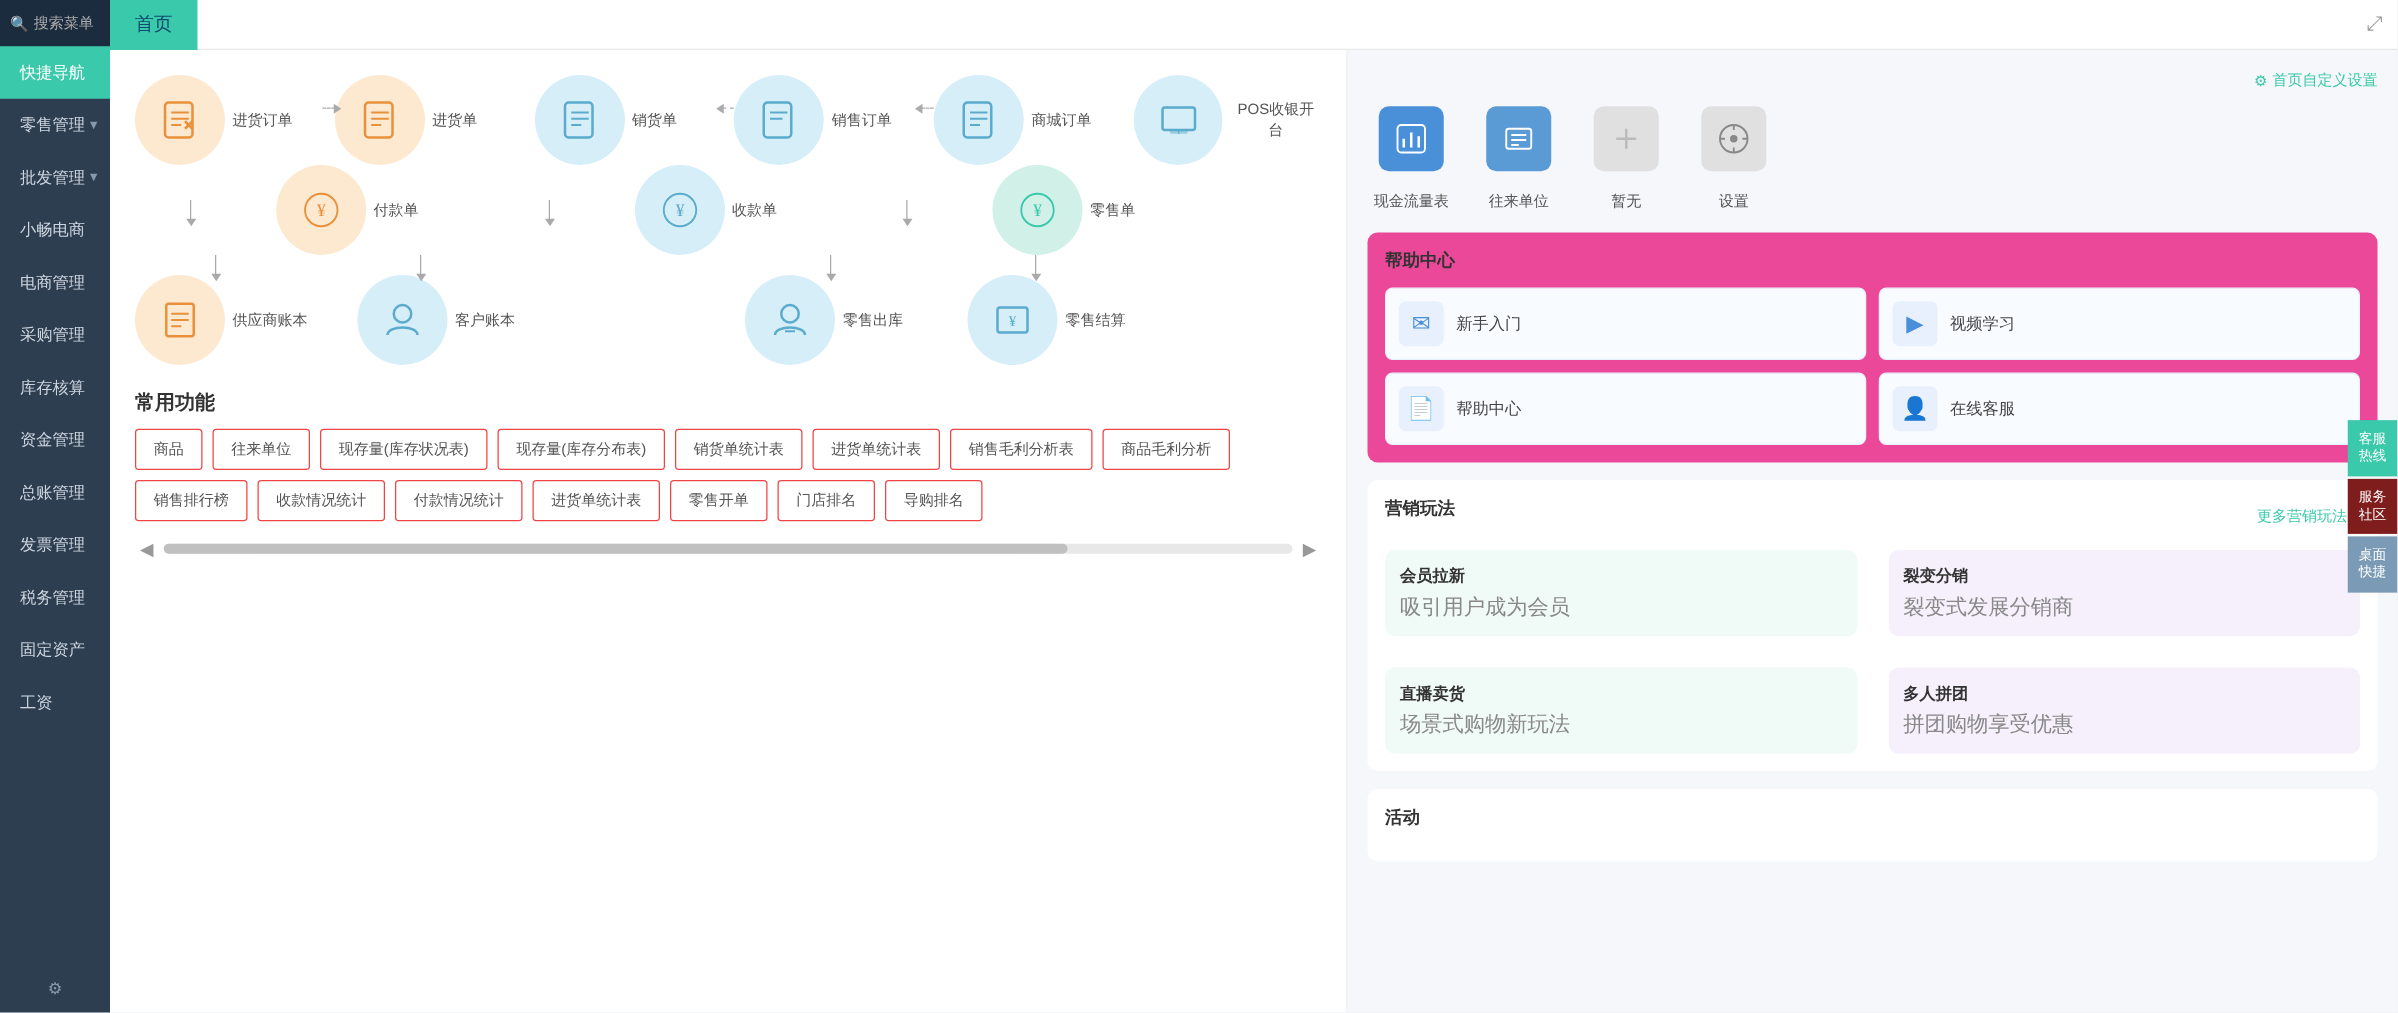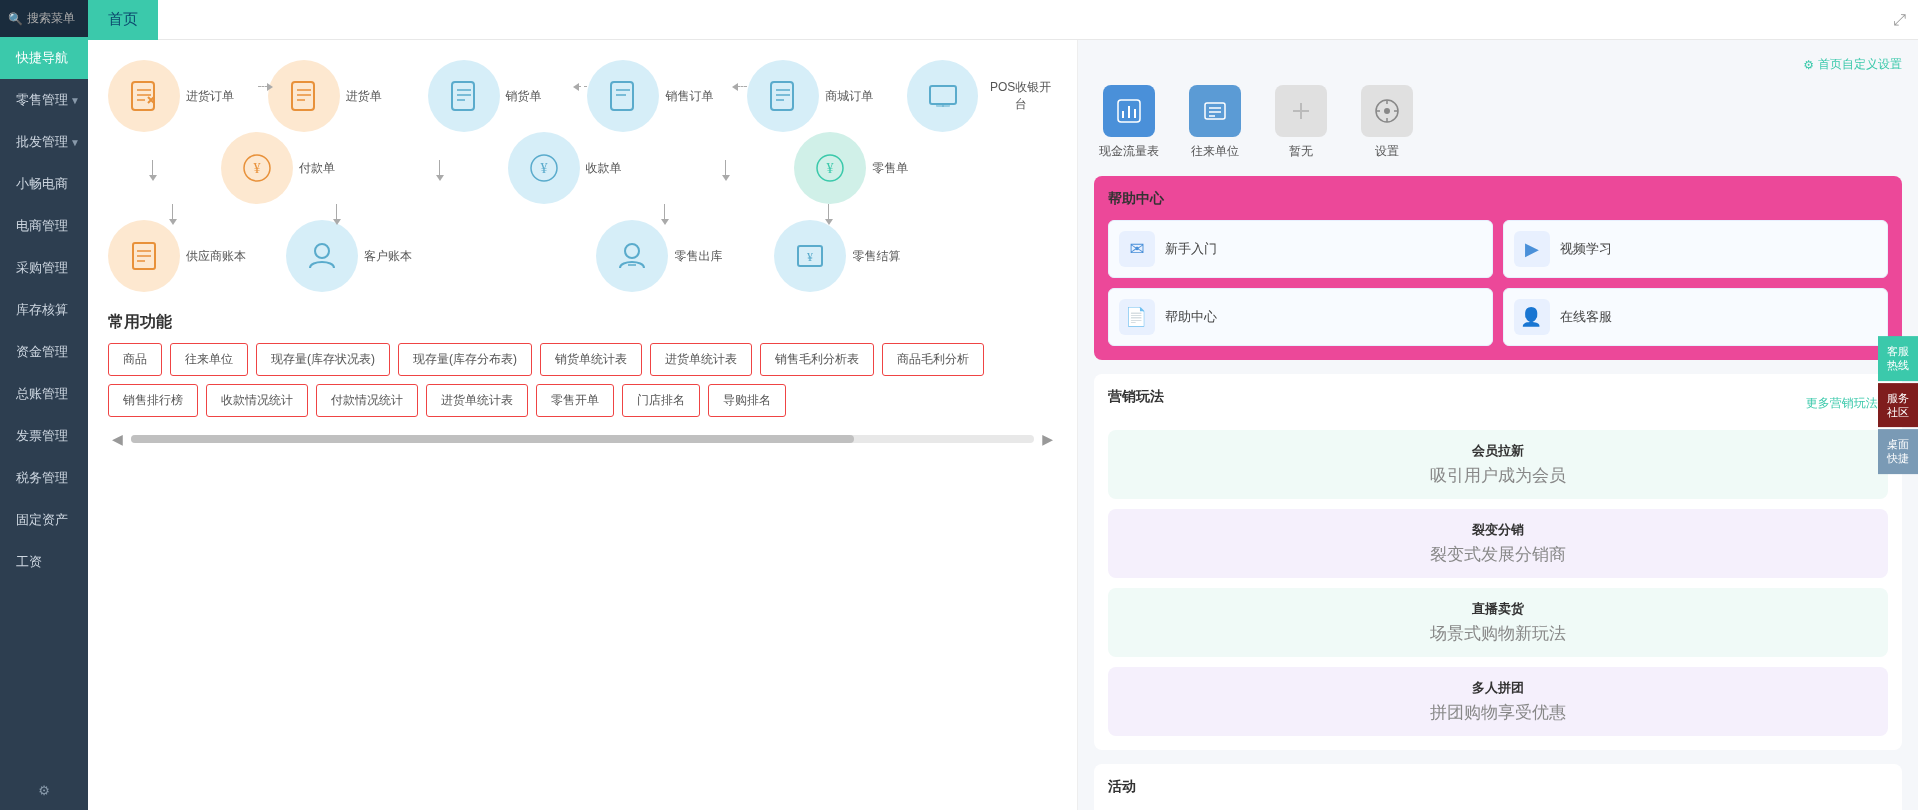--- a/index.html
+++ b/index.html
@@ -215,21 +215,21 @@
     
     .quick-icons {
       display: flex;
       gap: 16px;
       margin-bottom: 16px;
     }
     .quick-icon-item {
       display: flex;
       flex-direction: column;
       align-items: center;
-      gap: 6px;
+      gap: 16px;
       cursor: pointer;
       width: 70px;
     }
     .quick-icon-box {
       width: 52px;
       height: 52px;
       border-radius: 8px;
       display: flex;
       align-items: center;
       justify-content: center;
@@ -292,23 +292,22 @@
     }
     .section-header {
       display: flex;
       align-items: center;
       justify-content: space-between;
       margin-bottom: 12px;
     }
     .more-link { font-size: 12px; color: #3bc9ab; cursor: pointer; }
     .marketing-grid {
       display: grid;
-      grid-template-columns: 1fr;
-      gap: 10px;
-      text-align: center;
+      grid-template-columns: 1fr 1fr;
+      gap: 25px;
     }
     .marketing-item {
       padding: 12px;
       border-radius: 8px;
       background: #f0faf7;
       cursor: pointer;
     }
     .marketing-item.purple { background: #f5f0fc; }
     .marketing-title {
       font-size: 13px;

